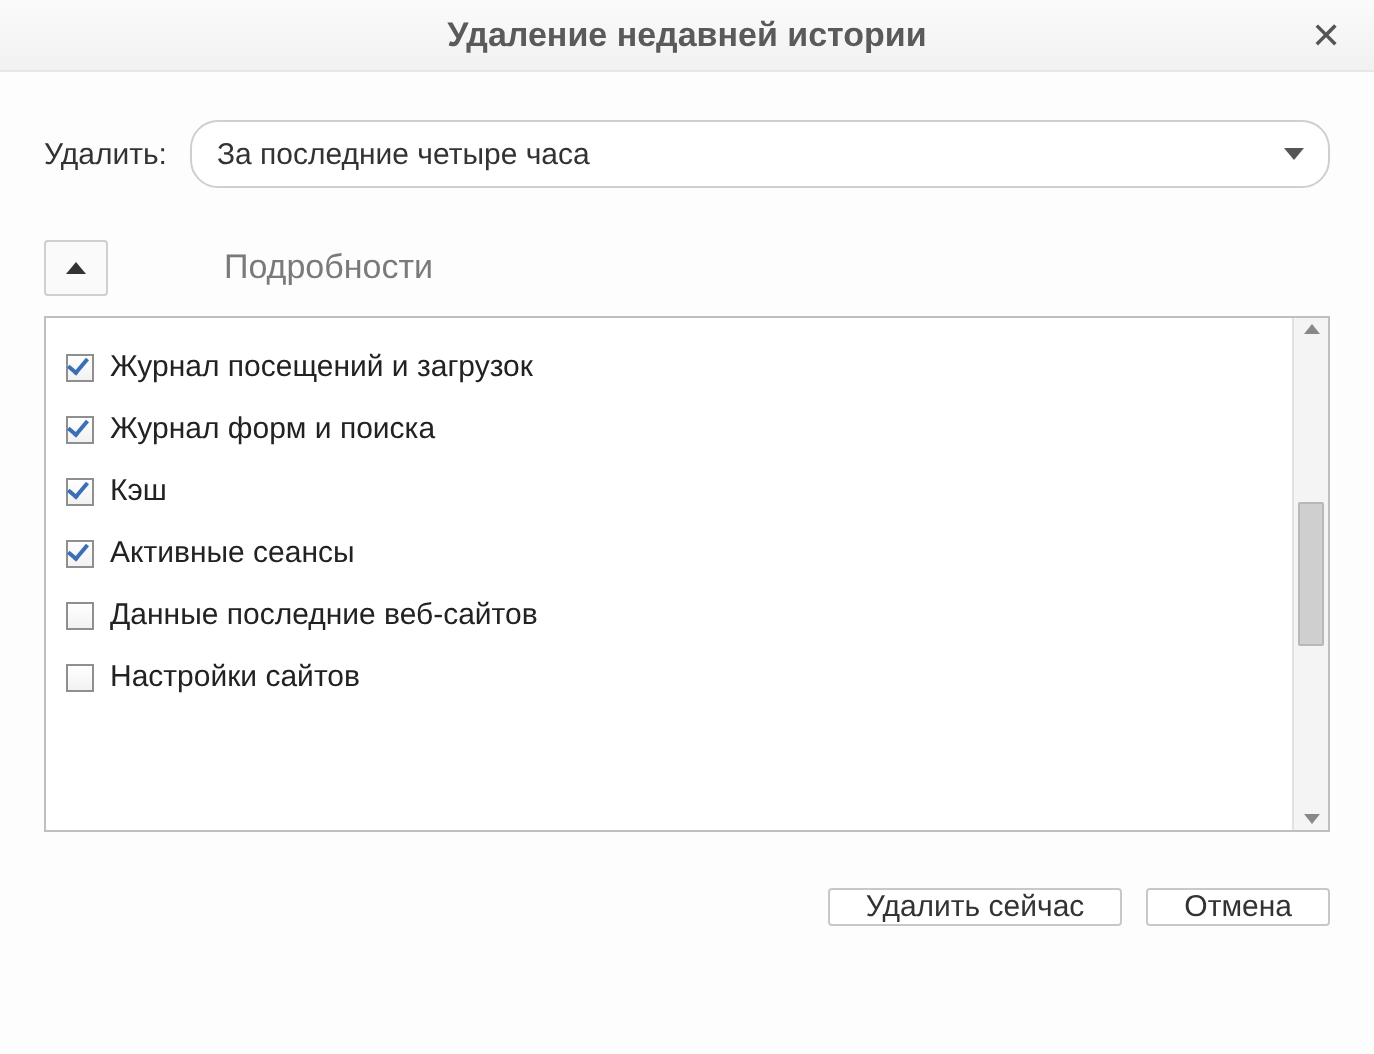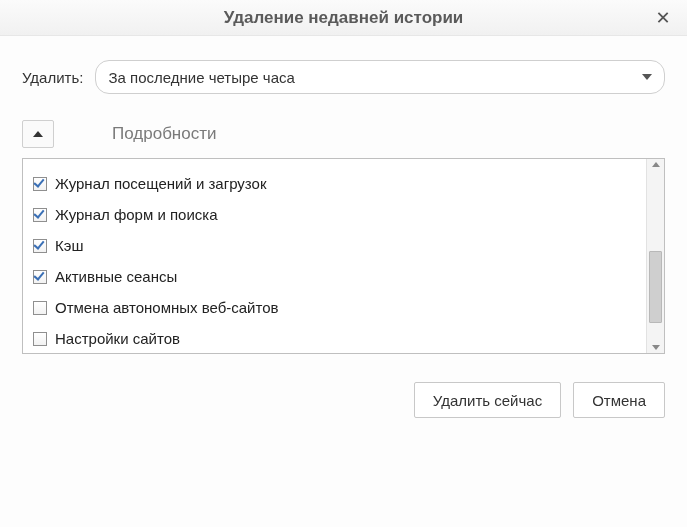--- a/index.html
+++ b/index.html
@@ -100,21 +100,21 @@
     border-bottom: 6px solid #333;
   }
   .details-label {
     color: #7a7a7a;
     font-size: 17px;
     margin-left: 48px;
   }
   .listbox-wrap {
     position: relative;
     border: 1px solid #bfbfbf;
-    height: 196px;
+    height: 258px;
     background: #fff;
     padding-left: 44px;
   }
   .listbox {
     position: absolute;
     left: 0; top: 0;
     right: 18px;
     bottom: 0;
     overflow: hidden;
     padding: 10px 6px 4px 10px;
@@ -182,21 +182,21 @@
     color: #222;
     cursor: pointer;
   }
   .footer {
     display: flex;
     justify-content: flex-end;
     gap: 12px;
     padding: 14px 22px 10px;
   }
   .btn {
-    height: 36px;
+    height: 19px;
     padding: 0 18px;
     border: 1px solid #c8c8c8;
     border-radius: 2px;
     background: #fff;
     font-size: 15px;
     color: #333;
     cursor: pointer;
     display: flex;
     align-items: center;
   }
@@ -241,21 +241,21 @@
         <div class="chk-row">
           <span class="chk checked"></span>
           <span class="chk-label">Кэш</span>
         </div>
         <div class="chk-row">
           <span class="chk checked"></span>
           <span class="chk-label">Активные сеансы</span>
         </div>
         <div class="chk-row">
           <span class="chk"></span>
-          <span class="chk-label">Отмена автономных веб-сайтов</span>
+          <span class="chk-label">Данные последние веб-сайтов</span>
         </div>
         <div class="chk-row">
           <span class="chk"></span>
           <span class="chk-label">Настройки сайтов</span>
         </div>
       </div>
     <div class="scrollbar">
       <span class="sb-arrow-up"></span>
       <div class="sb-track">
         <div class="sb-thumb"></div>

